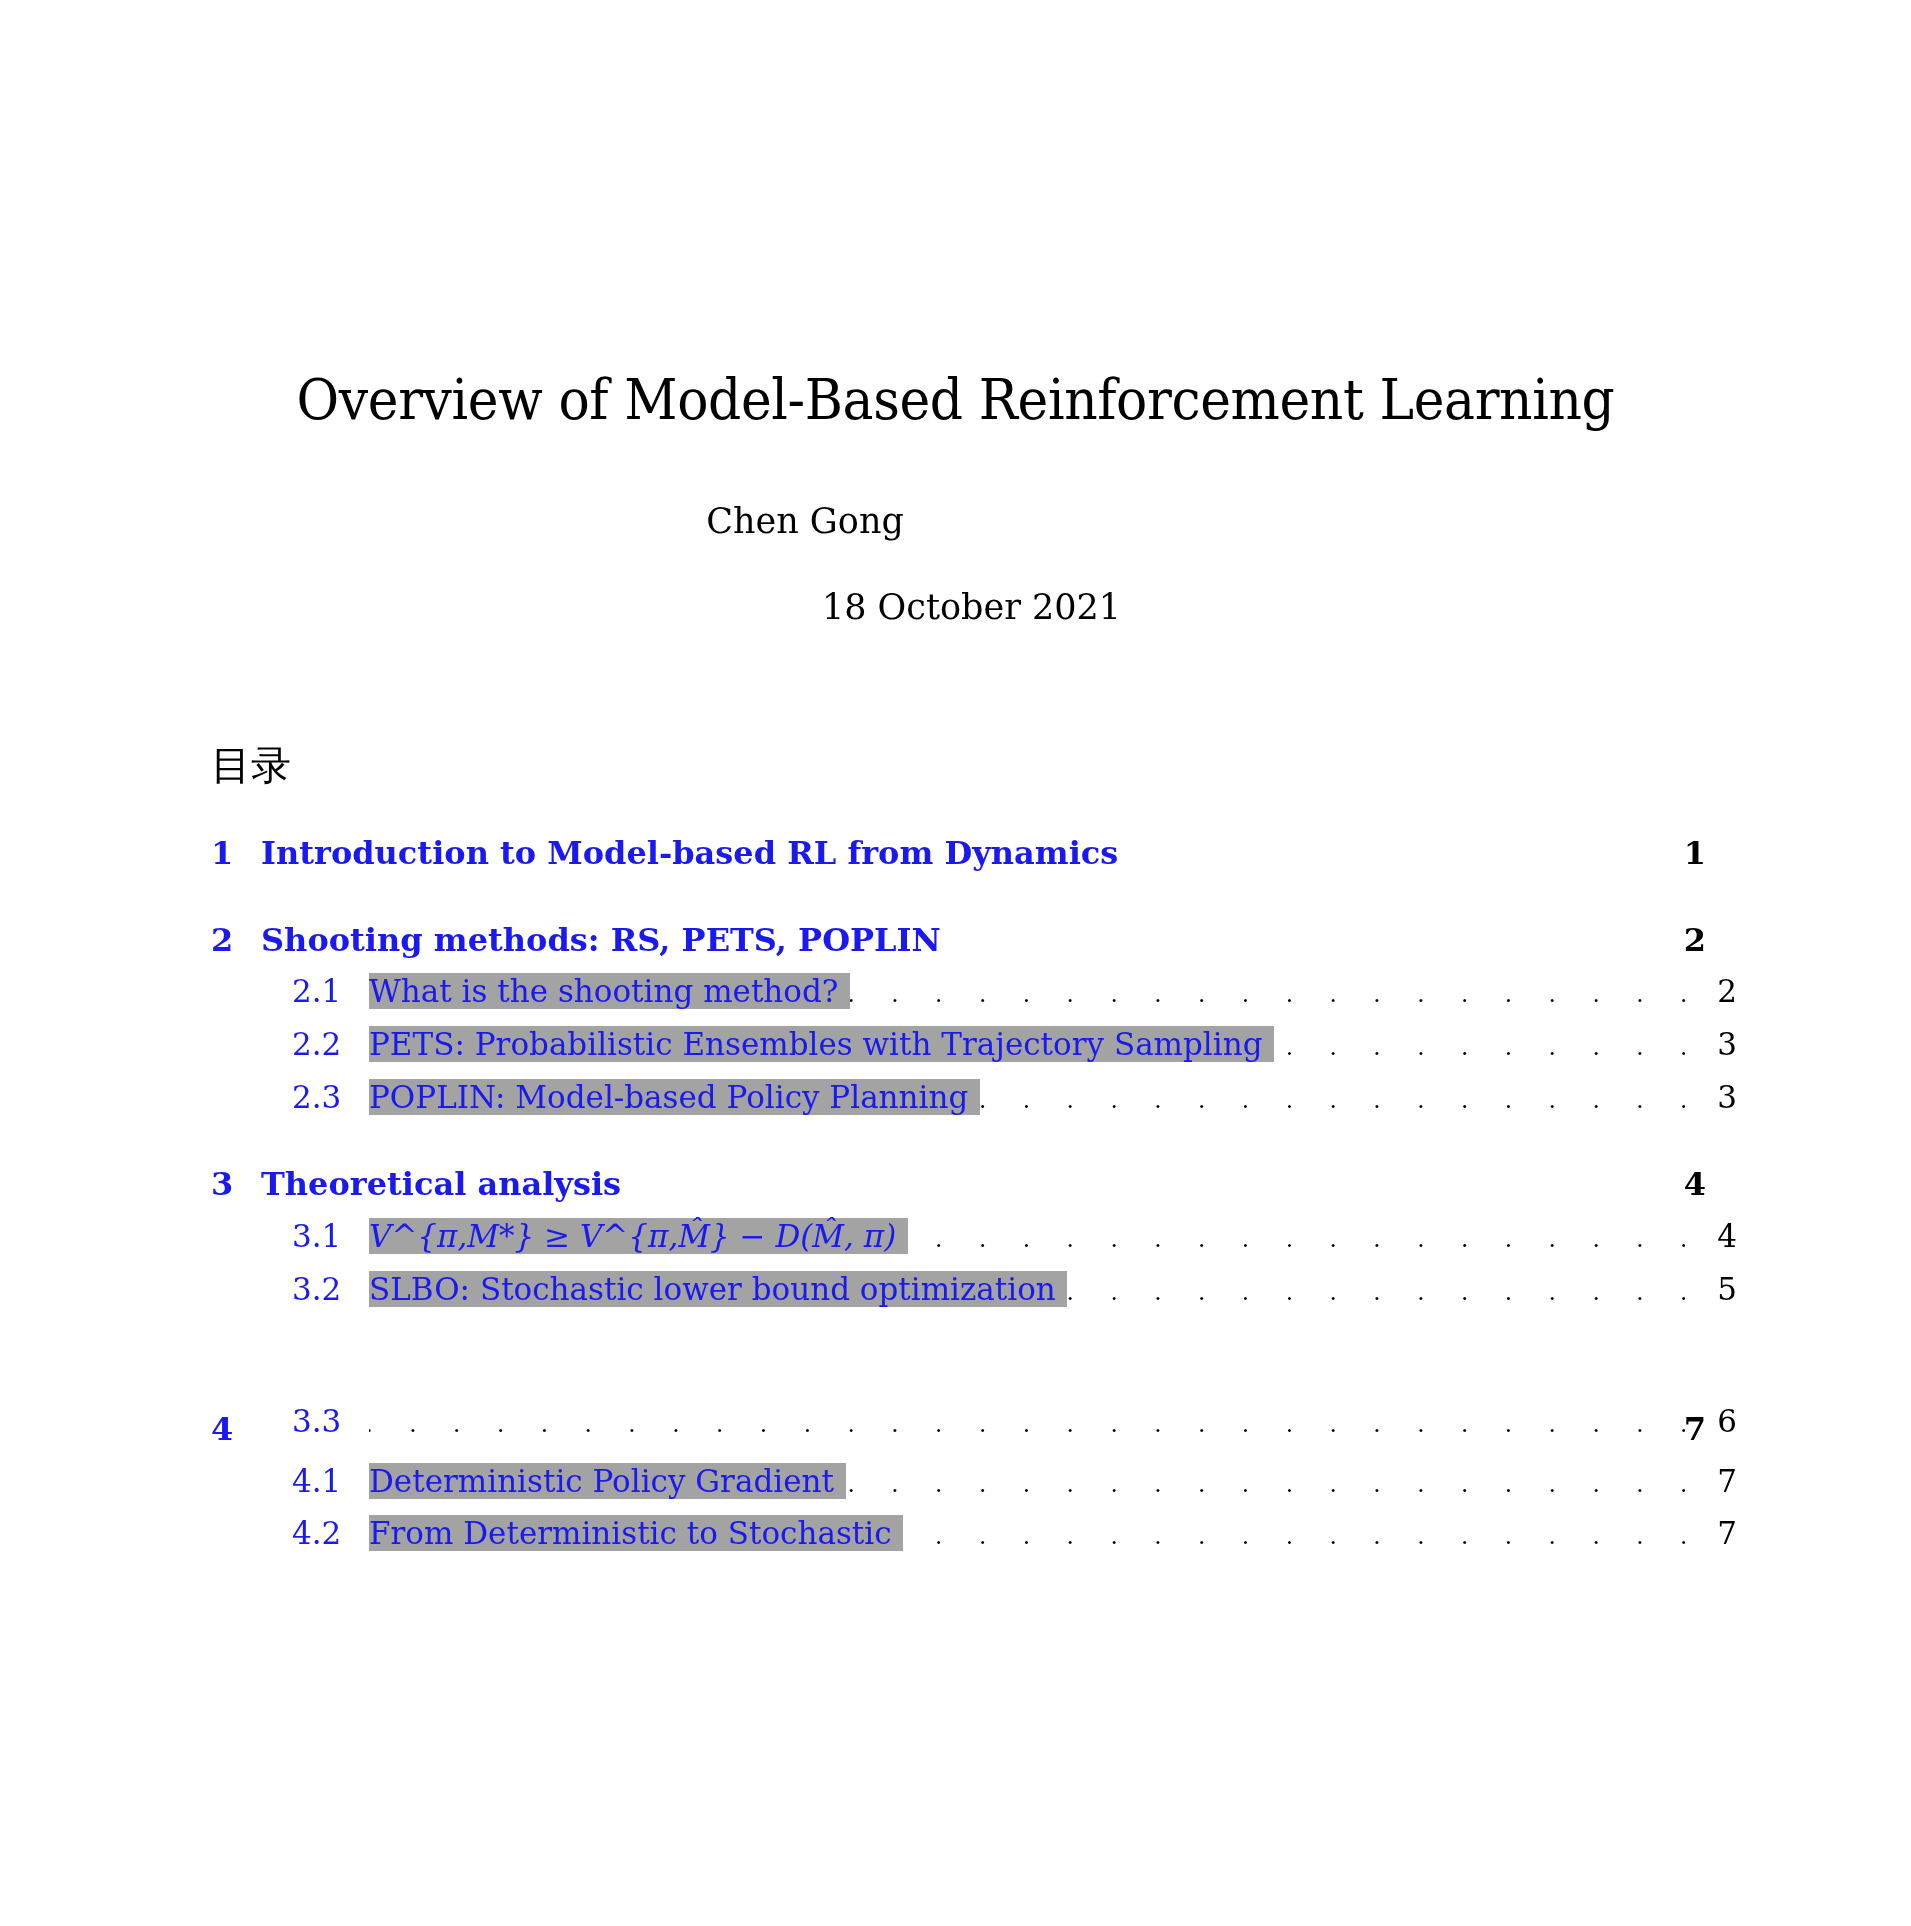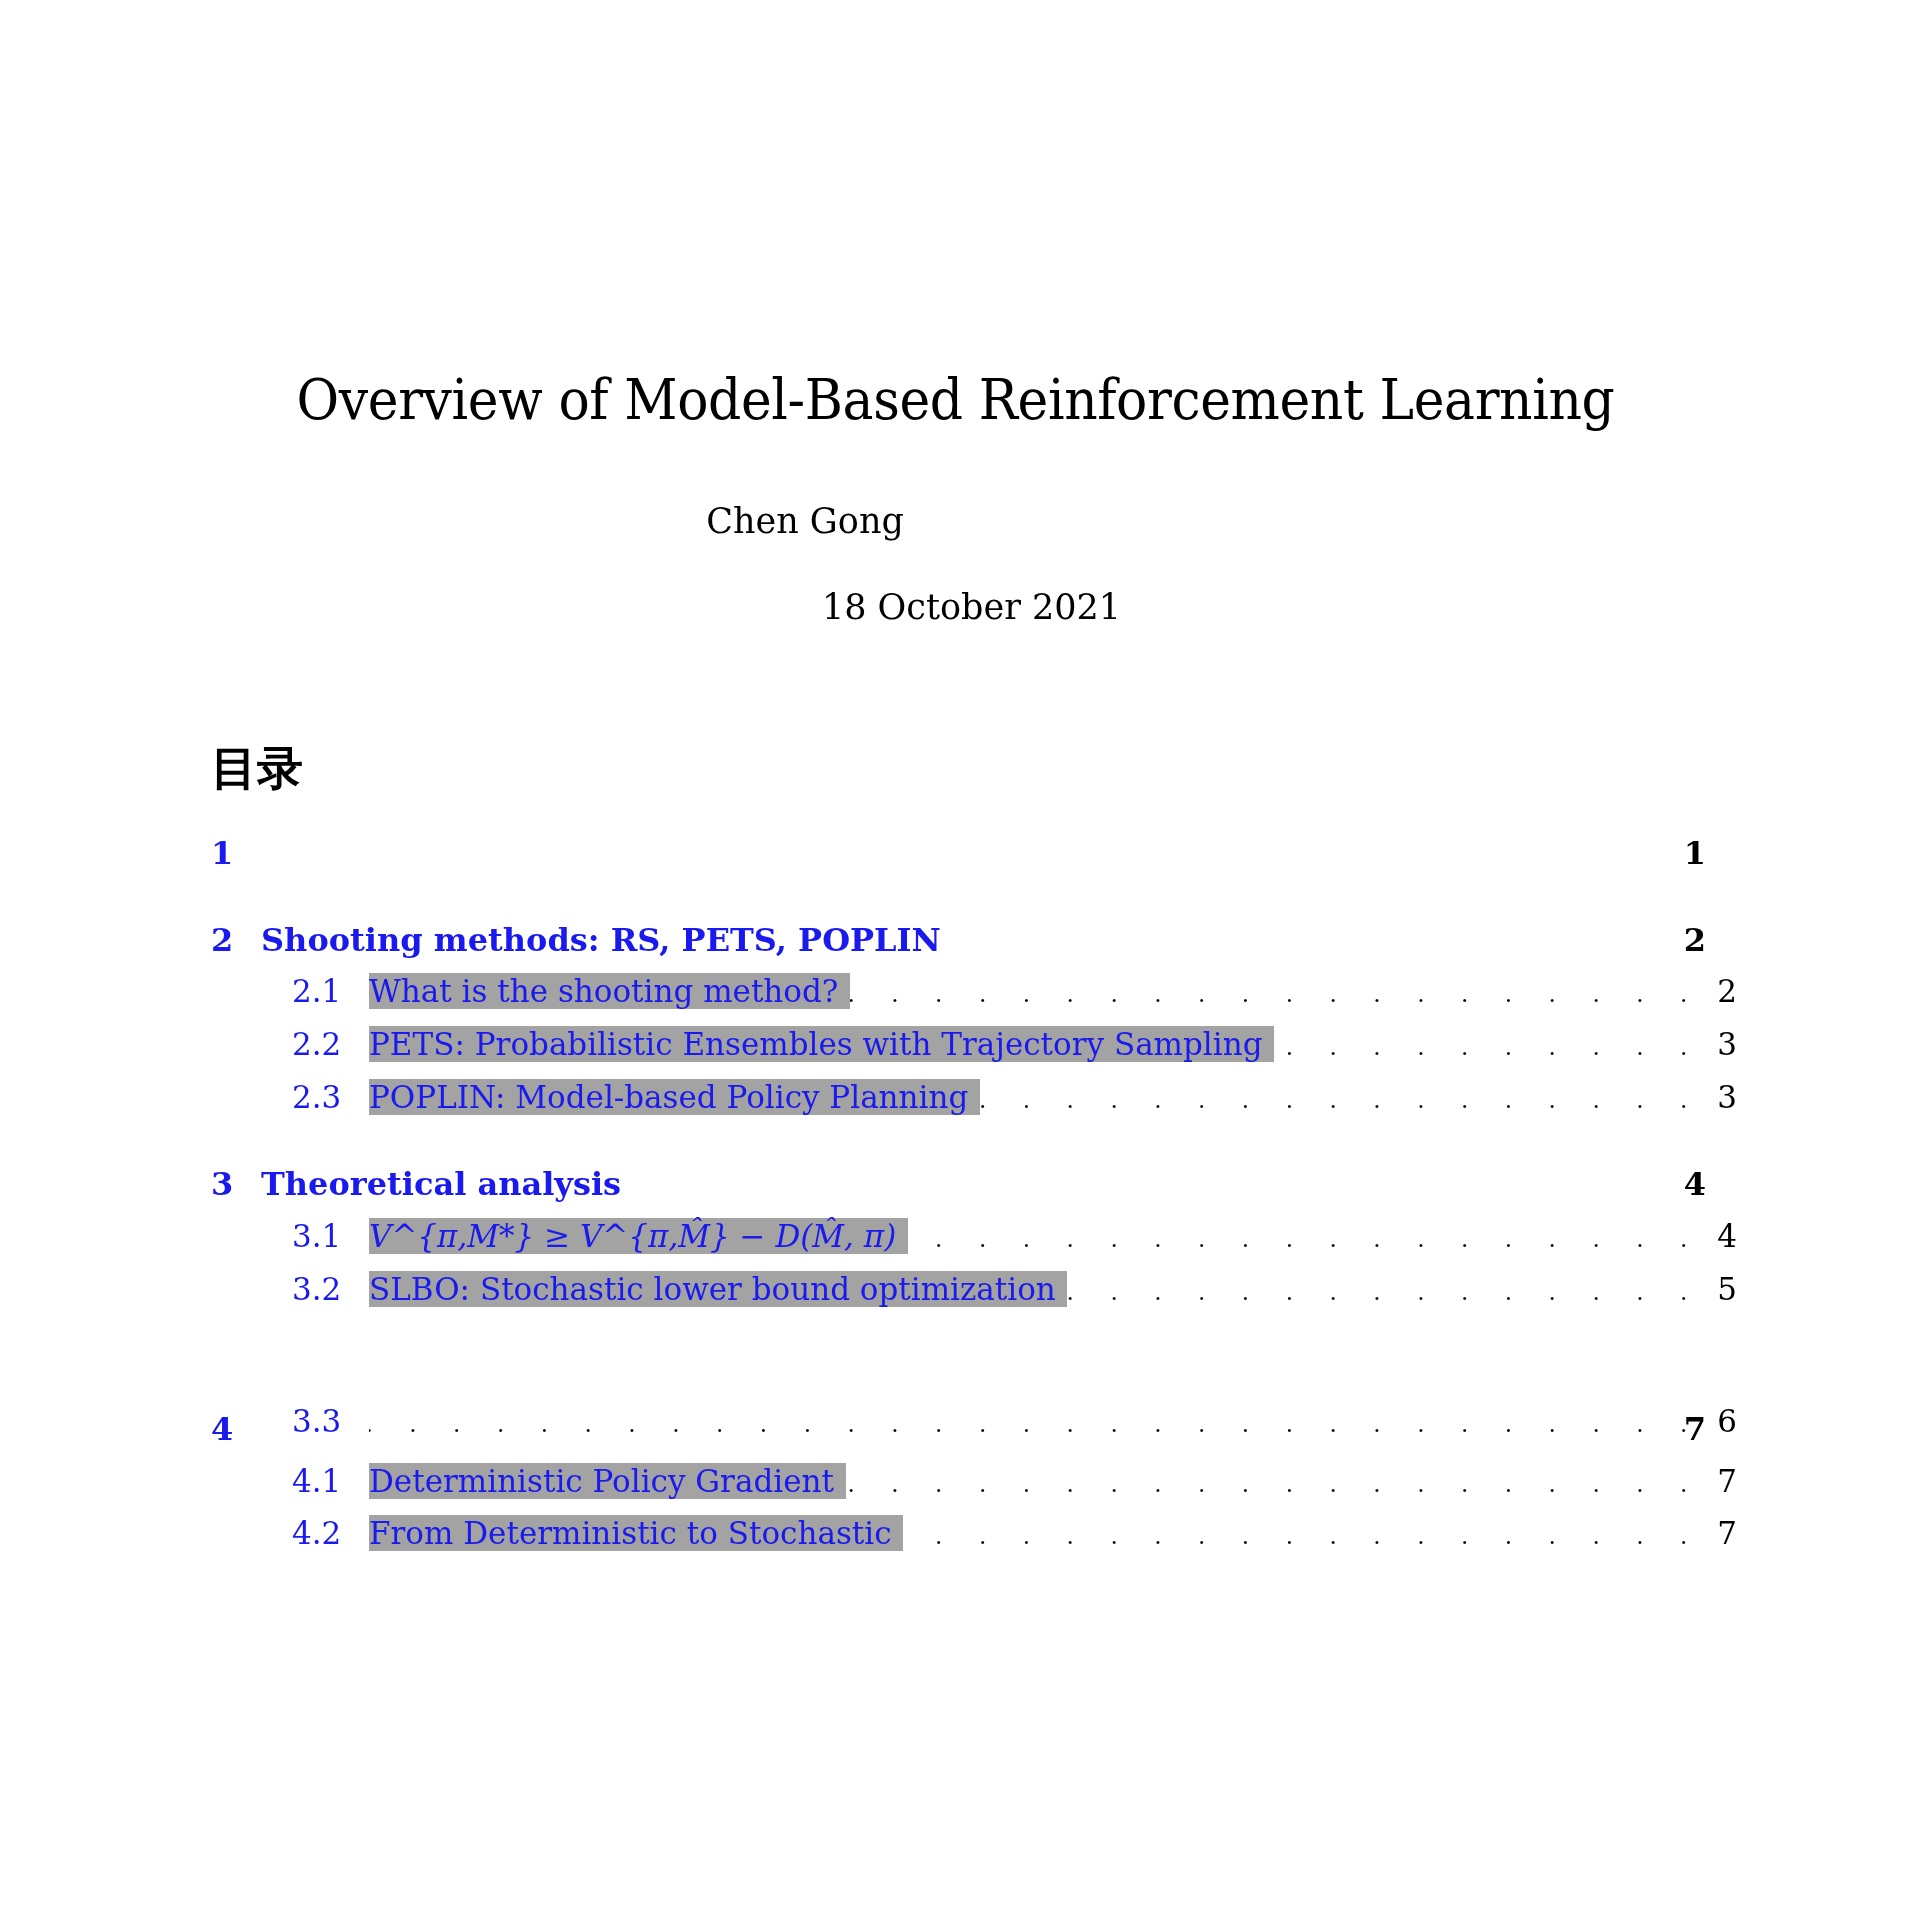--- a/index.html
+++ b/index.html
@@ -2,21 +2,21 @@
 <html style="font-size:6.2px"><head>
 <meta charset="utf-8">
 <style>
   html, body { margin: 0; padding: 0; background: #ffffff; }
   body { width: 1911px; height: 2703px; position: relative; overflow: hidden;
          font-family: "DejaVu Serif", "Liberation Serif", serif; color: #000; }
   .title { position: absolute; top: 370px; left: 0; width: 1911px; text-align: center;
            font-size: 52px; font-weight: normal; letter-spacing: -0.4px; transform: scaleY(1.08); }
   .author { position: absolute; top: 501px; left: 0; width: 1610px; text-align: center; font-size: 35px; }
   .date { position: absolute; top: 587px; left: 16px; width: 1911px; text-align: center; font-size: 35px; }
-  .toc-heading { position: absolute; top: 738px; left: 211px; font-size: 46px; font-weight: bold; }
+  .toc-heading { position: absolute; top: 738px; left: 211px; font-size: 40px; font-weight: normal; }
   .toc { position: absolute; left: 211px; width: 1495px; }
   .sec { position: absolute; left: 0; width: 1495px; height: 46px; display: flex; align-items: baseline;
          color: #1a1aee; font-weight: bold; font-size: 32px; }
   .sec .num { width: 50px; display: inline-block; }
   .sec .page { margin-left: auto; color: #000; }
   .sub { position: absolute; left: 50px; width: 1445px; height: 46px; display: flex; align-items: baseline;
          color: #1a1aee; font-size: 31px; margin-left: 31px; }
   .sub .num { width: 77px; display: inline-block; }
   .sub .label { white-space: nowrap; padding-right: 11.6px; background: #a3a3a3; }
   .sub .dots { flex: 1; overflow: hidden; white-space: nowrap; color: #000; letter-spacing: 14.6px; font-size: 23px; text-align: right; direction: rtl; }
@@ -29,20 +29,21 @@
 <div class="title">Overview of Model-Based Reinforcement Learning</div>
 <div class="author">Chen Gong</div>
 <div class="date">18 October 2021</div>
 
 <div class="toc-heading">目录</div>
 
 <div class="toc">
 
   <div class="sec" style="top:834px">
     <span class="num">1</span>
+    <span class="label">Introduction to Model-based RL from Dynamics</span>
     <span class="page">1</span>
   </div>
 
   <div class="sec" style="top:921px">
     <span class="num">2</span>
     <span class="label">Shooting methods: RS, PETS, POPLIN</span>
     <span class="page">2</span>
   </div>
   <div class="sub" style="top:973px">
     <span class="num">2.1</span>

